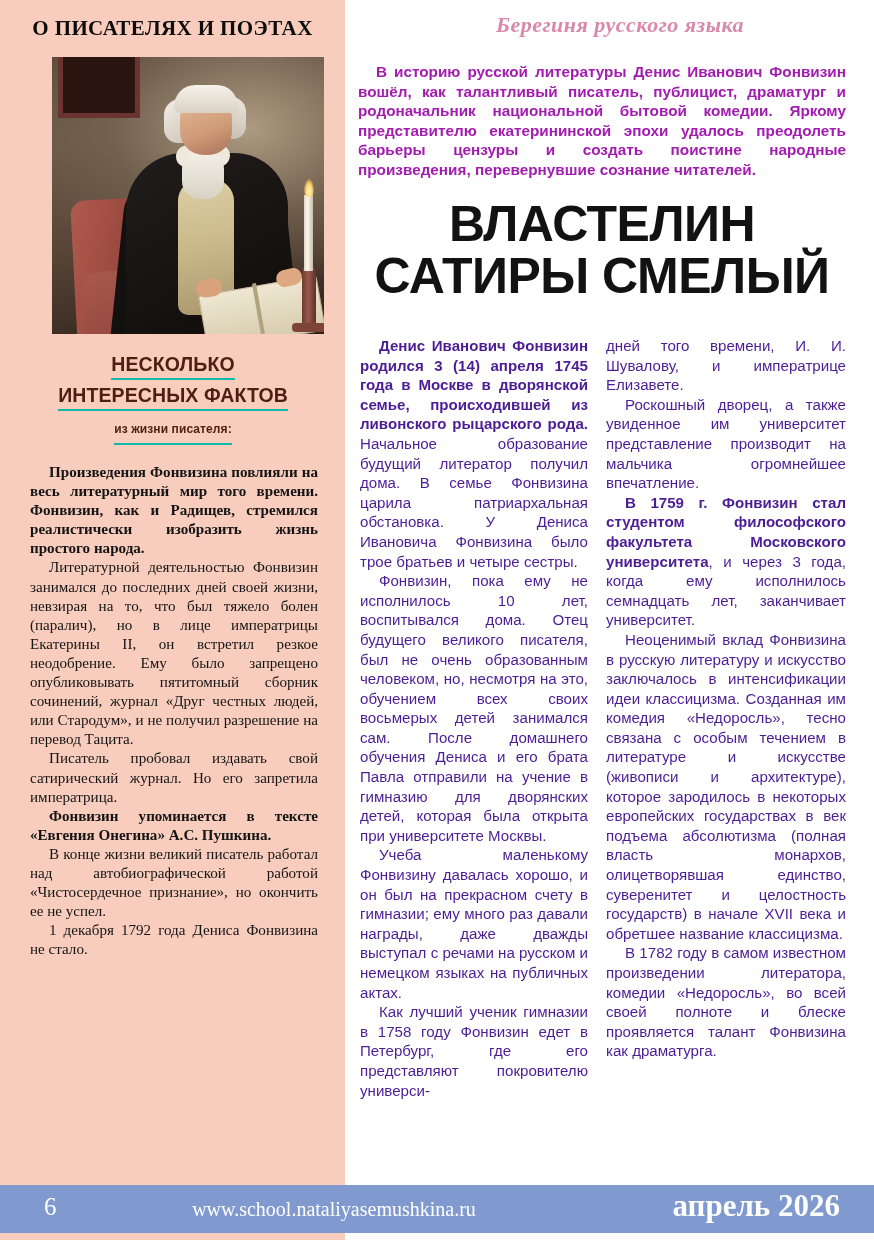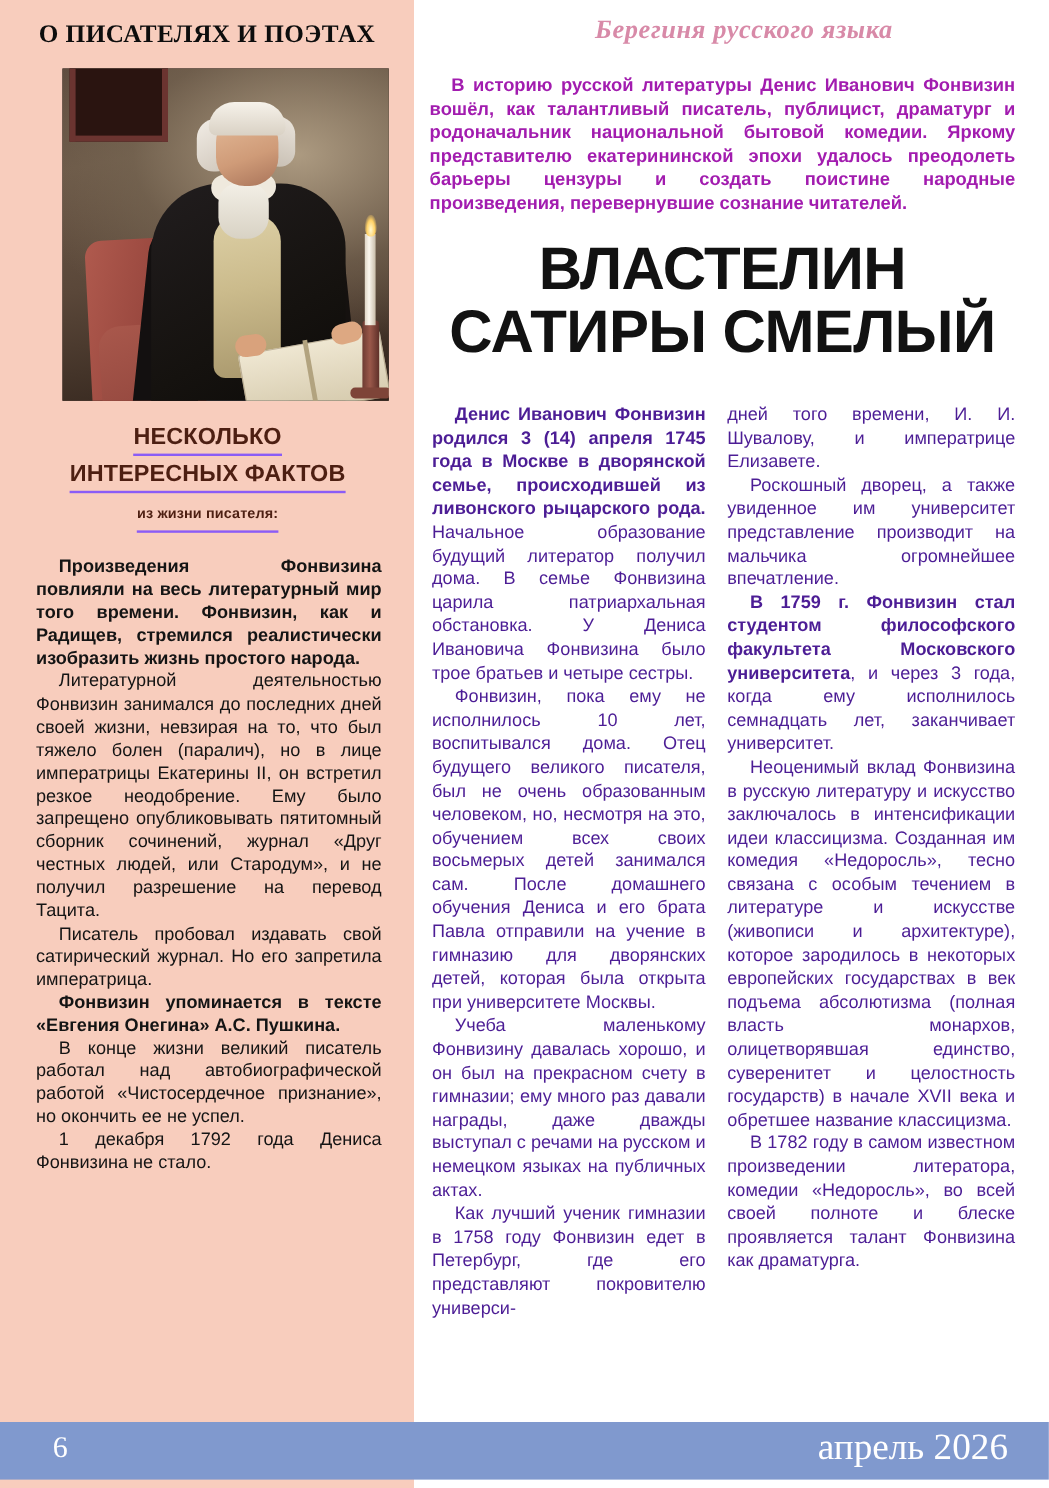--- a/index.html
+++ b/index.html
@@ -276,36 +276,37 @@
     color: #4d1f12;
     font-weight: bold;
     font-size: 19.5px;
     line-height: 25px;
     letter-spacing: .1px;
   }
   .sb-head .l1,
   .sb-head .l2,
   .sb-head .l3 {
     display: inline-block;
-    border-bottom: 2px solid #8b5cf6;
+    border-bottom: 2px solid #14b8a6;
     padding-bottom: 1px;
     margin-bottom: 3px;
   }
   .sb-head .l3 { font-size: 12px; }
 
   
   .sb-body {
     position: absolute;
     left: 30px;
     top: 463px;
     width: 288px;
     font-size: 15.1px;
     line-height: 19.1px;
     text-align: justify;
     color: #141414;
+    font-family: Liberation Serif, serif;
   }
   .sb-body p {
     margin: 0;
     text-indent: 19px;
   }
   .sb-body p.b { font-weight: bold; }
 
   
   .intro {
     position: absolute;
@@ -374,21 +375,21 @@
     text-align: center;
     font-family: "Liberation Serif", serif;
     font-size: 20px;
     color: #ffffff;
   }
   .footer-date {
     position: absolute;
     right: 34px;
     top: 1188px;
     font-family: "Liberation Serif", serif;
-    font-weight: normal;
+    font-weight: bold;
     font-size: 31px;
     color: #ffffff;
   }
 </style>
 </head>
 <body>
 
 <div class="page">
 
   <div class="pink-panel"></div>
@@ -458,15 +459,16 @@
   <div class="col col-right">
       <p class="first"><span>дней того времени, И. И. Шувалову, и императрице Елизавете.</span></p>
       <p><span> Роскошный дворец, а также увиденное им университет представление производит на мальчика огромнейшее впечатление.</span></p>
       <p><b>В 1759 г. Фонвизин стал студентом философского факультета Московского университета</b><span>, и через 3 года, когда ему исполнилось семнадцать лет, заканчивает университет.</span></p>
       <p><span>Неоценимый вклад Фонвизина в русскую литературу и искусство заключалось в интенсификации идеи классицизма. Созданная им комедия «Недоросль», тесно связана с особым течением в литературе и искусстве (живописи и архитектуре), которое зародилось в некоторых европейских государствах в век подъема абсолютизма (полная власть монархов, олицетворявшая единство, суверенитет и целостность государств) в начале XVII века и обретшее название классицизма.</span></p>
       <p><span> В 1782 году в самом известном произведении литератора, комедии «Недоросль», во всей своей полноте и блеске проявляется талант Фонвизина как драматурга.</span></p>
     </div>
 
   <div class="footer-bar"></div>
   <div class="footer-page">6</div>
+  <div class="footer-url">www.school.nataliyasemushkina.ru</div>
   <div class="footer-date">апрель 2026</div>
 
 </div>
 
 </body></html>

